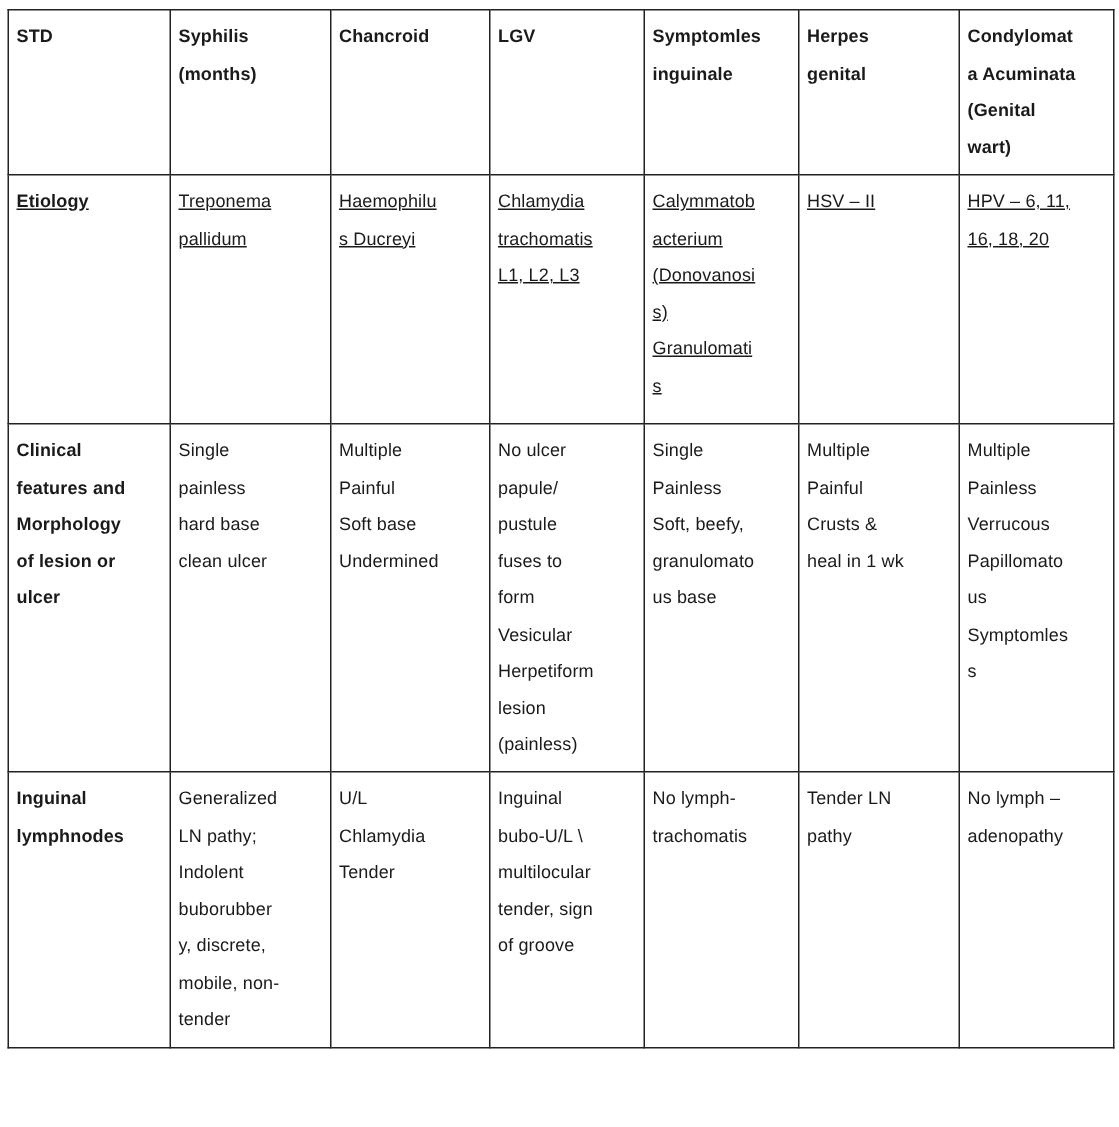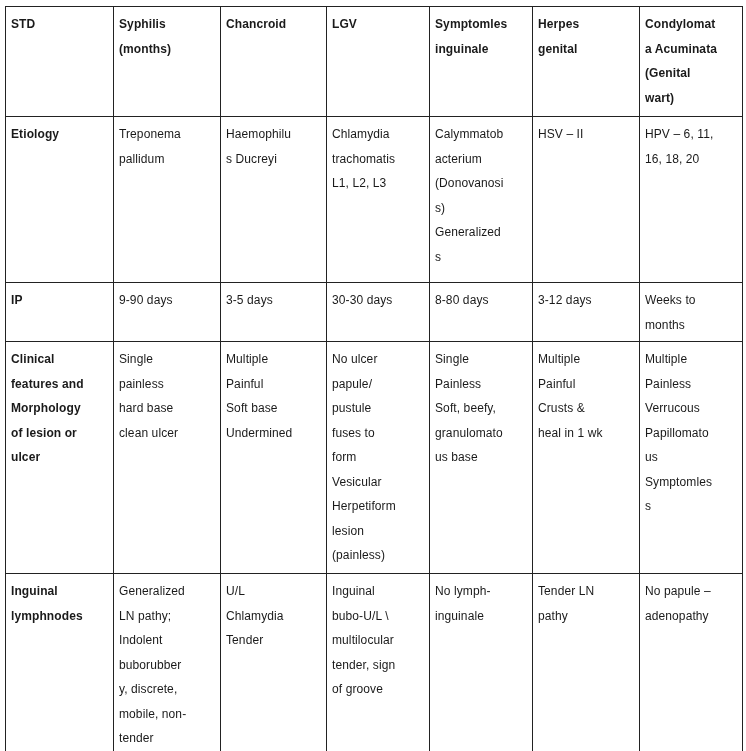--- a/index.html
+++ b/index.html
@@ -43,21 +43,21 @@
       display: block;
     }
     col.c0 { width: 108px; }
     col.c1 { width: 107px; }
     col.c2 { width: 106px; }
     col.c3 { width: 103px; }
     col.c4 { width: 103px; }
     col.c5 { width: 107px; }
     col.c6 { width: 103px; }
     tr.r-header td { height: 100px; }
-    tr.r-etiology td { height: 156px; }
+    tr.r-etiology td { height: 156px; text-decoration: underline; }
     tr.r-ip td { height: 44px; }
     tr.r-clinical td { height: 222px; }
     tr.r-lymph td { height: 174px; }
   </style>
 </head>
 <body>
 
 <div class="page">
   <table class="std-table">
     <colgroup>
@@ -115,56 +115,32 @@
         <td>
             <span class="cell-text">Chlamydia
 trachomatis
 L1, L2, L3</span>
           </td>
         <td>
             <span class="cell-text">Calymmatob
 acterium
 (Donovanosi
 s)
-Generalized
+Granulomati
 s</span>
           </td>
         <td>
             <span class="cell-text">HSV – II</span>
           </td>
         <td>
             <span class="cell-text">HPV – 6, 11,
 16, 18, 20</span>
           </td>
       </tr>
 
-      <tr class="r-ip">
-        <td class="rowhead">
-            <span class="cell-text">IP</span>
-          </td>
-        <td>
-            <span class="cell-text">9-90 days</span>
-          </td>
-        <td>
-            <span class="cell-text">3-5 days</span>
-          </td>
-        <td>
-            <span class="cell-text">30-30 days</span>
-          </td>
-        <td>
-            <span class="cell-text">8-80 days</span>
-          </td>
-        <td>
-            <span class="cell-text">3-12 days</span>
-          </td>
-        <td>
-            <span class="cell-text">Weeks to
-months</span>
-          </td>
-      </tr>
 
       <tr class="r-clinical">
         <td class="rowhead">
             <span class="cell-text">Clinical
 features and
 Morphology
 of lesion or
 ulcer</span>
           </td>
         <td>
@@ -235,27 +211,27 @@
           </td>
         <td>
             <span class="cell-text">Inguinal
 bubo-U/L \
 multilocular
 tender, sign
 of groove</span>
           </td>
         <td>
             <span class="cell-text">No lymph-
-inguinale</span>
+trachomatis</span>
           </td>
         <td>
             <span class="cell-text">Tender LN
 pathy</span>
           </td>
         <td>
-            <span class="cell-text">No papule –
+            <span class="cell-text">No lymph –
 adenopathy</span>
           </td>
       </tr>
 
     </tbody>
   </table>
 </div>
 
 </body></html>

